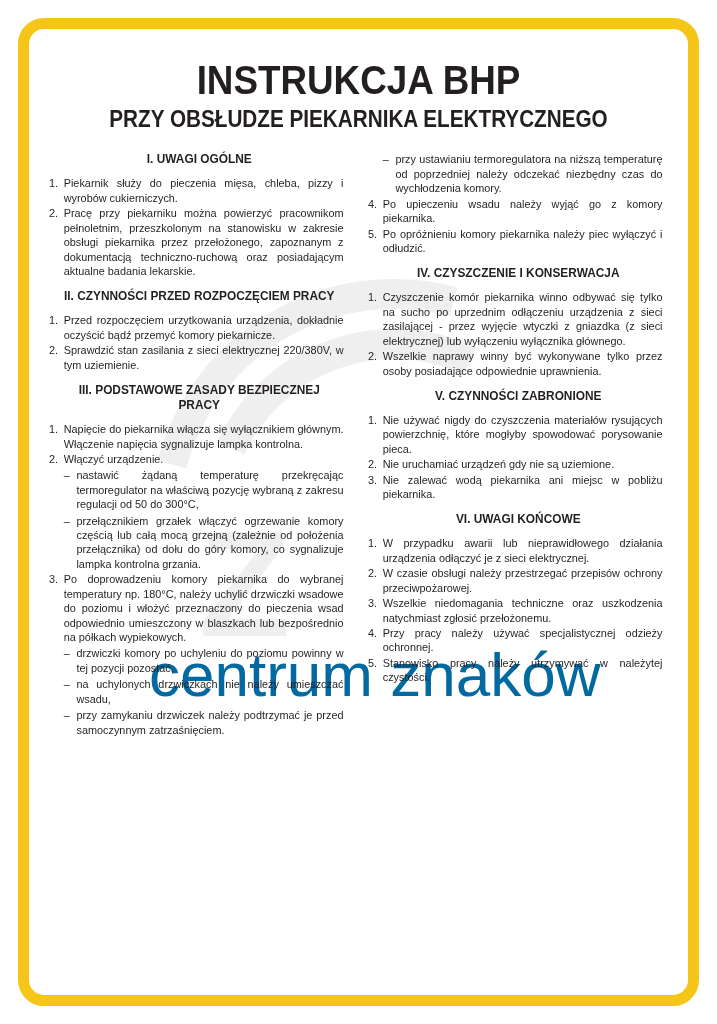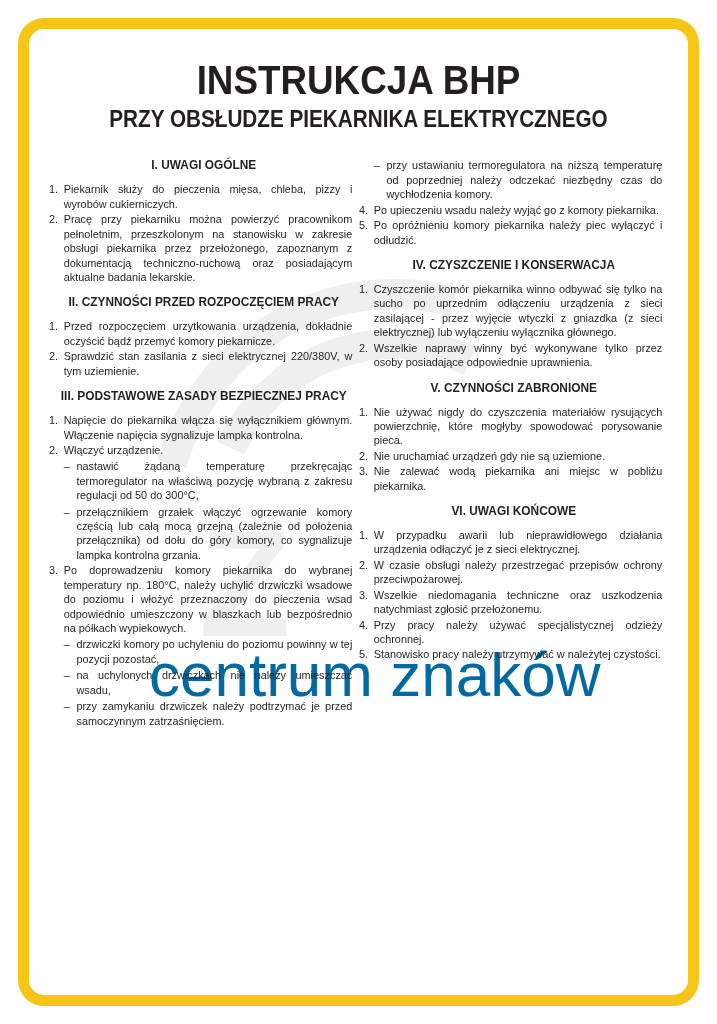--- a/index.html
+++ b/index.html
@@ -84,21 +84,21 @@
     z-index: 2;
     padding: 16px 20px 10px 20px;
     box-sizing: border-box;
     height: 100%;
   }
 
   
   #title-block {
     text-align: center;
     margin-top: 14px;
-    margin-bottom: 24px;
+    margin-bottom: 18px;
   }
   #main-title {
     font-size: 40px;
     font-weight: bold;
     color: #231f20;
     letter-spacing: 0px;
     transform: scaleX(0.92);
     line-height: 1.05;
   }
   #sub-title {
@@ -106,20 +106,21 @@
     font-weight: bold;
     color: #231f20;
     transform: scaleX(0.90);
     line-height: 1.15;
     margin-top: 5px;
   }
 
   
   #columns {
     display: flex;
+    gap: 18px;
     align-items: flex-start;
   }
   .column {
     flex: 1 1 0;
     min-width: 0;
   }
 
   
   .section-heading {
     text-align: center;

